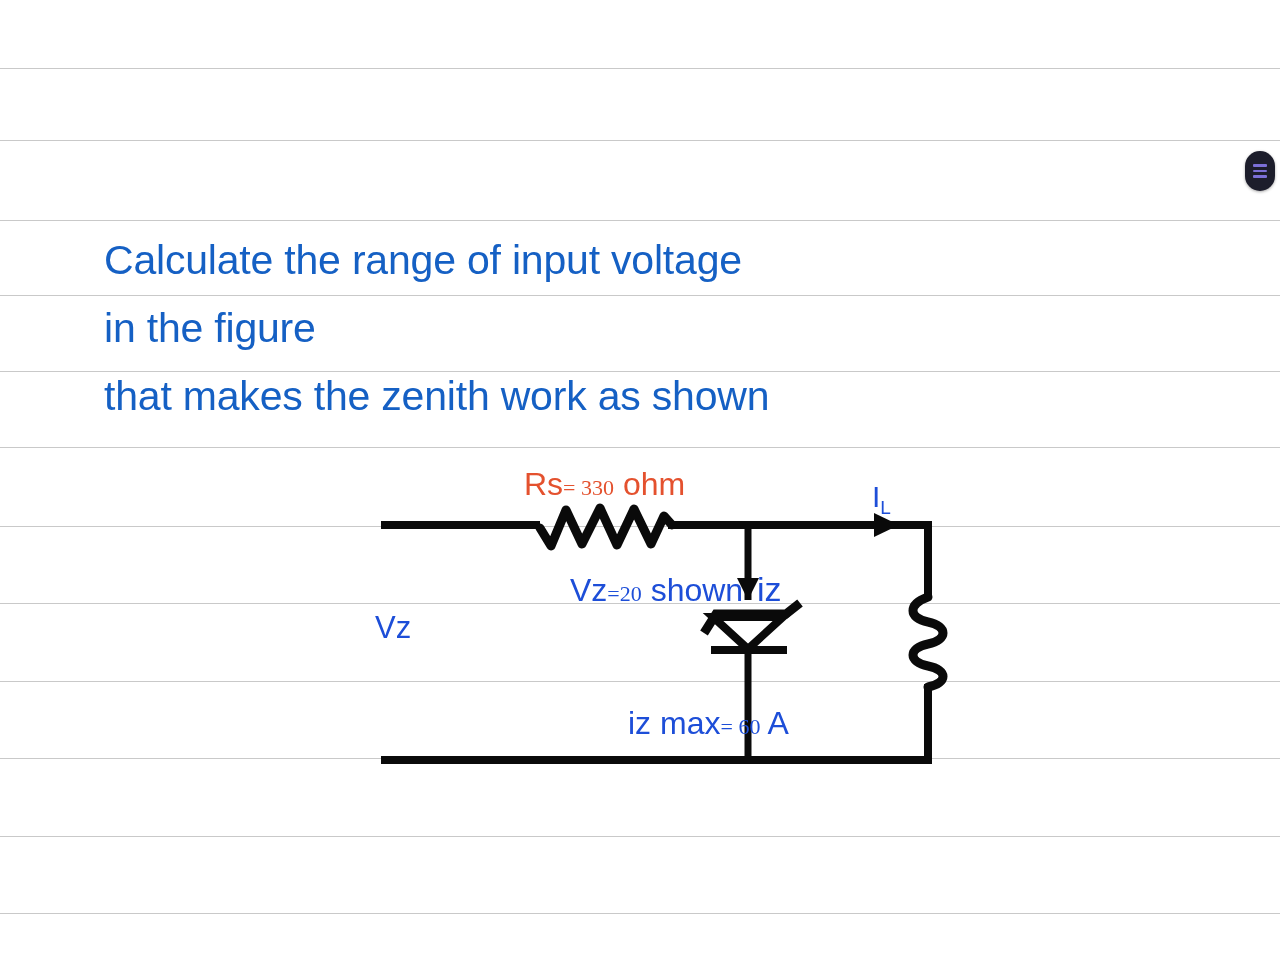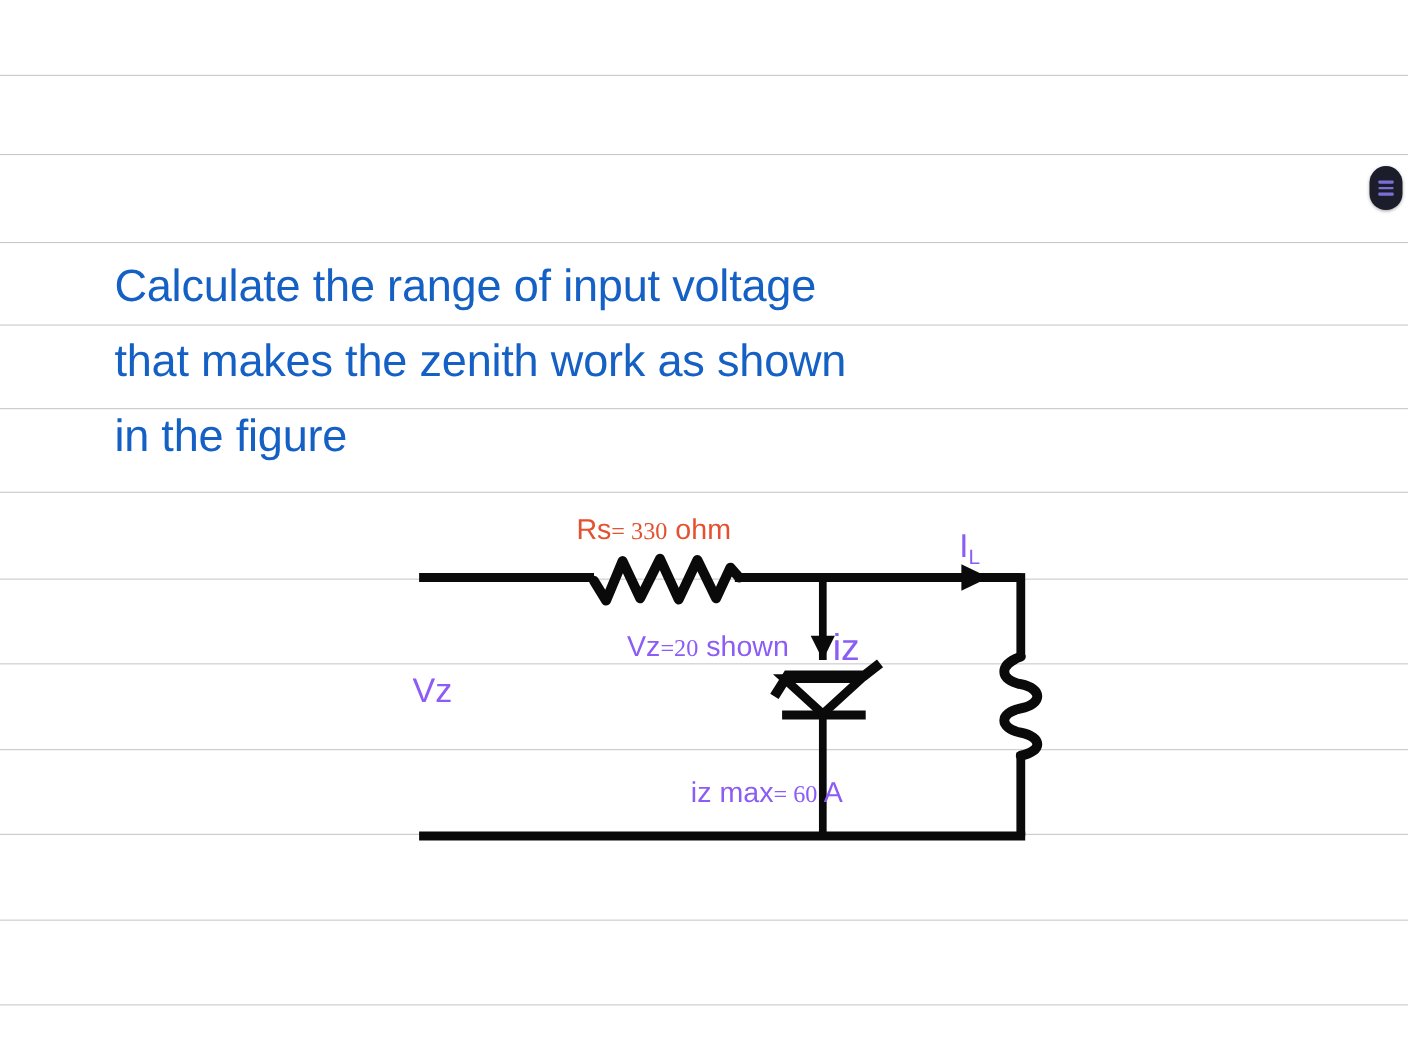--- a/index.html
+++ b/index.html
@@ -79,23 +79,23 @@
     height: 960px;
     pointer-events: none;
   }
 
   
   .lbl {
     position: absolute;
     white-space: nowrap;
     line-height: 1;
   }
-  .lbl .big   { font-size: 26px; }
+  .lbl .big   { font-size: 32px; }
   .lbl .small { font-size: 22px; font-family: "Liberation Serif", serif; }
-  .blue  { color: #8b5cf6; }
+  .blue  { color: #1d4ed8; }
   .orange{ color: #e4512e; }
 
   #lbl-rs    { left: 524px; top: 468px; }
   #lbl-il    { left: 872px; top: 482px; font-size: 30px; }
   #lbl-il sub{ font-size: 19px; }
   #lbl-vz-val{ left: 570px; top: 574px; }
   #lbl-iz    { left: 757px; top: 572px; font-size: 34px; }
   #lbl-vz    { left: 375px; top: 612px; font-size: 31px; }
   #lbl-rl    { left: 955px; top: 613px; }
   #lbl-izmax { left: 628px; top: 707px; text-align: right; }
@@ -121,22 +121,22 @@
     </div>
 
   <div id="menu-pill">
     <span class="bar"></span>
     <span class="bar"></span>
     <span class="bar"></span>
   </div>
 
   <div id="question">
     <div class="qline">Calculate the range of input voltage</div>
+    <div class="qline">in the figure</div>
     <div class="qline">that makes the zenith work as shown</div>
-    <div class="qline">in the figure</div>
   </div>
 
   <svg id="figure" viewBox="0 0 1280 960" width="1280" height="960" xmlns="http://www.w3.org/2000/svg">
 
     <path d="M381,525 L540,525" stroke="#0a0a0a" stroke-width="8" fill="none" stroke-linecap="butt"></path>
 
     <path d="M540,528 L551,546 L566,510 L582,544 L600,508
              L617,545 L634,509 L651,544 L664,516 L672,525" stroke="#0a0a0a" stroke-width="9" fill="none" stroke-linecap="round" stroke-linejoin="round"></path>
 
     <path d="M668,525 L928,525" stroke="#0a0a0a" stroke-width="8" fill="none"></path>

